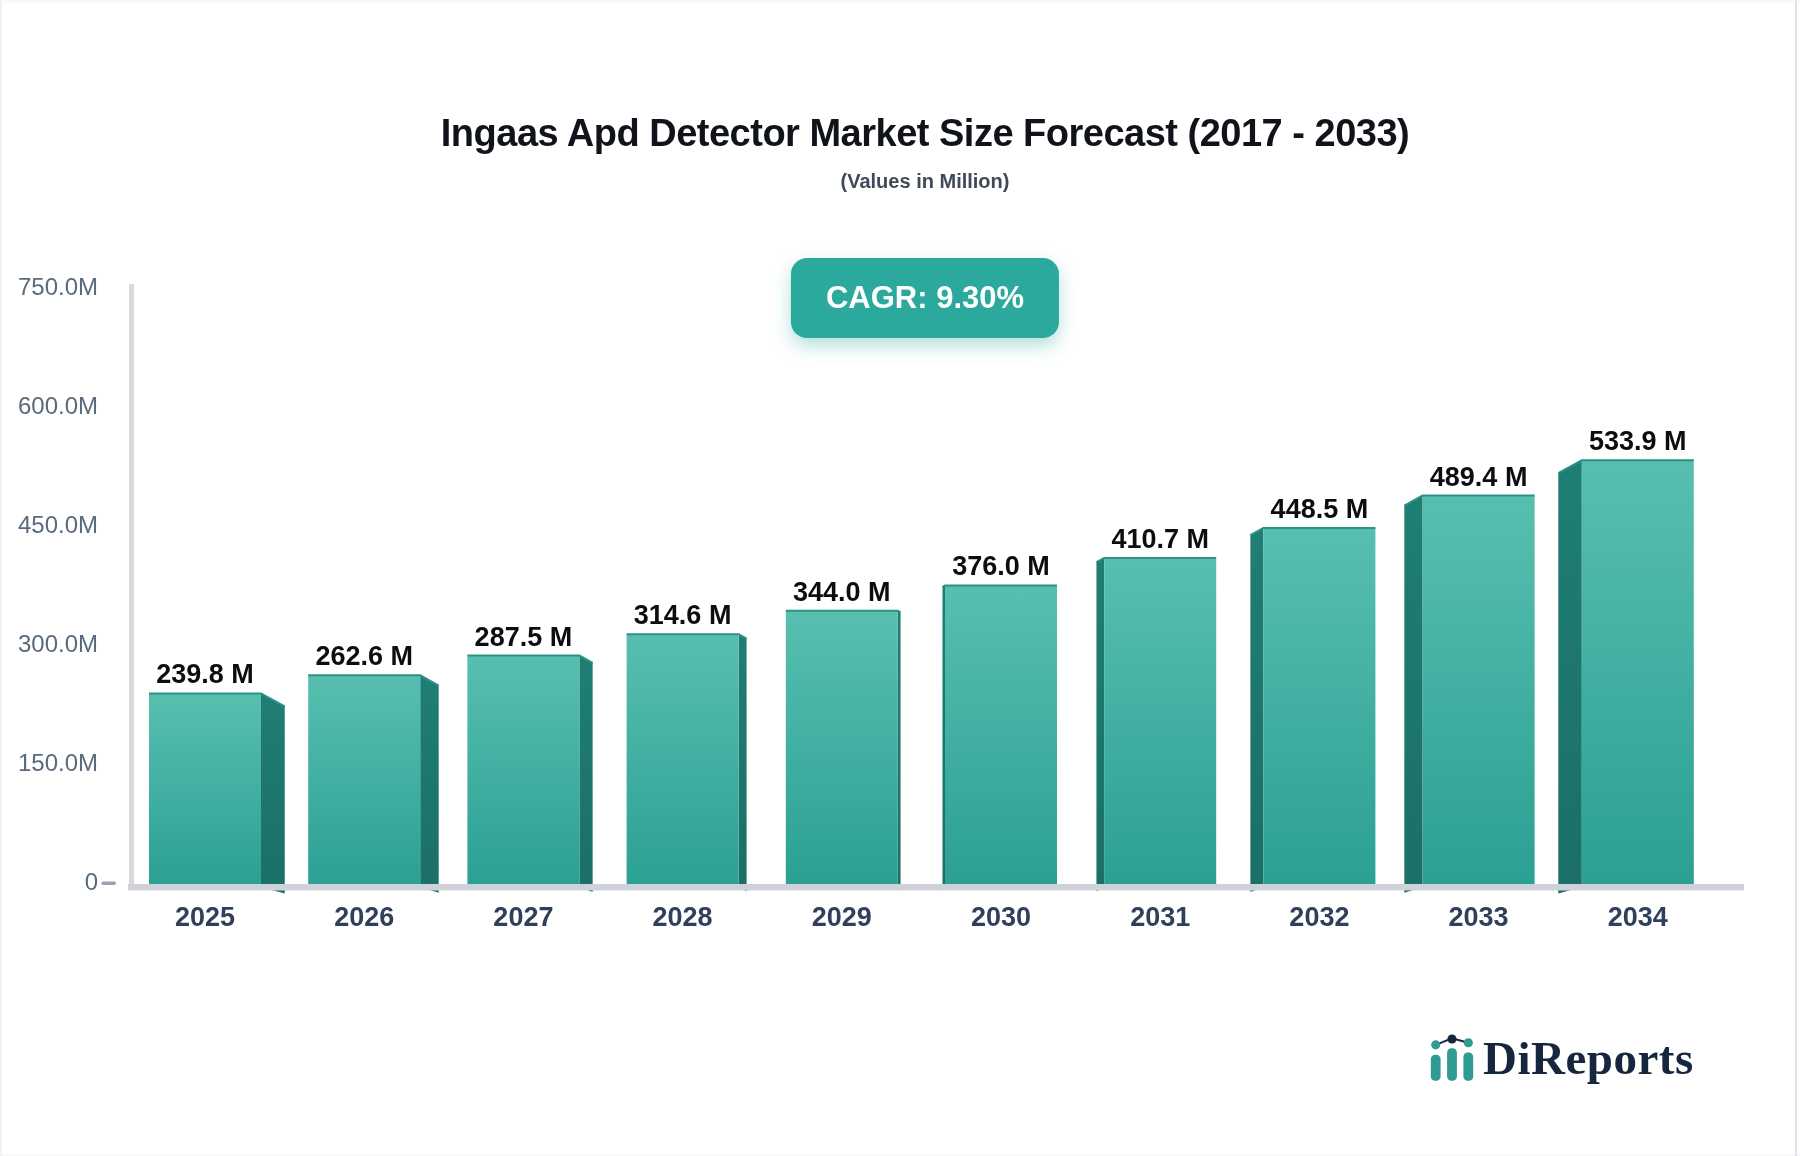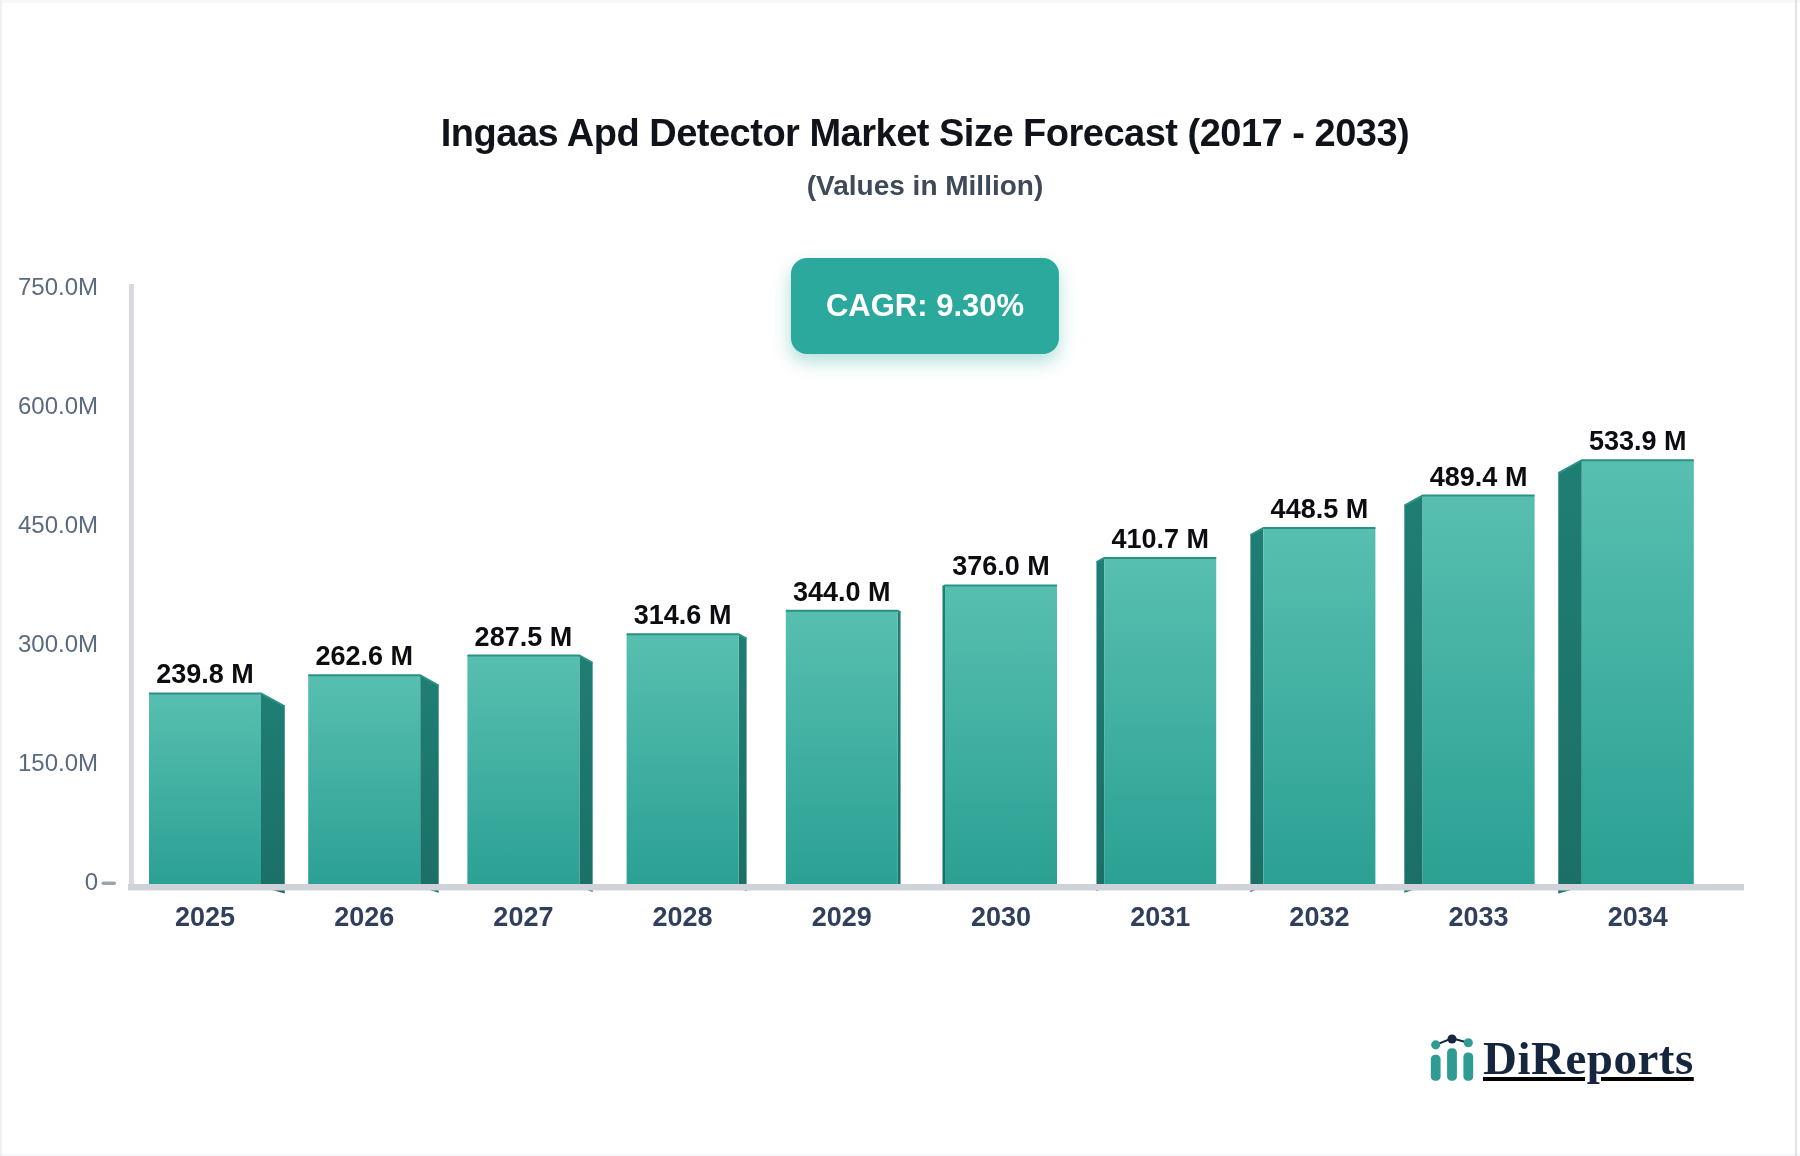--- a/index.html
+++ b/index.html
@@ -13,32 +13,32 @@
   .edge-right{position:absolute;top:0;right:3px;width:2px;height:1156px;background:#dfe2e7;}
   .edge-left{position:absolute;top:0;left:0;width:2px;height:1156px;background:#f0f1f4;}
 
   .chart-title{
     position:absolute;top:112px;left:925px;transform:translateX(-50%);
     white-space:nowrap;font-size:38px;font-weight:800;color:#10131a;
     letter-spacing:-0.5px;margin:0;
   }
   .chart-subtitle{
     position:absolute;top:170px;left:925px;transform:translateX(-50%);
-    white-space:nowrap;font-size:28px;font-weight:700;color:#3f4a59;margin:0;
+    white-space:nowrap;font-size:20px;font-weight:700;color:#3f4a59;margin:0;
   }
   .cagr-badge{
     position:absolute;top:258px;left:925px;transform:translateX(-50%);
-    height:64px;line-height:64px;padding:16px 35px;border-radius:16px;
+    height:64px;line-height:64px;padding:8px 35px;border-radius:16px;
     background:#2BA99D;color:#ffffff;font-size:31px;font-weight:700;
     white-space:nowrap;box-shadow:0 8px 18px rgba(42,167,155,0.35);
   }
   #chart-svg{position:absolute;top:0;left:0;}
 
   .logo{
-    position:absolute;top:1032px;left:1428px;display:flex;align-items:flex-end;text-decoration:underline;
+    position:absolute;top:1032px;left:1428px;display:flex;align-items:flex-end;
   }
   .logo-icon{width:48px;height:50px;margin-right:7px;}
   .logo-text{
     font-family:"Liberation Serif", serif;font-weight:700;font-size:47px;
     color:#15263E;line-height:52px;letter-spacing:0.5px;
   }
 </style>
 </head>
 <body>
 

